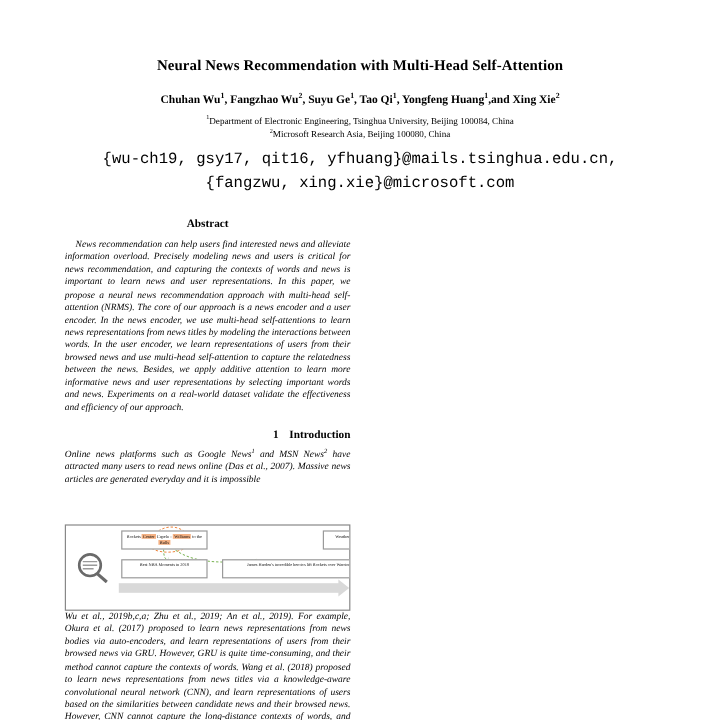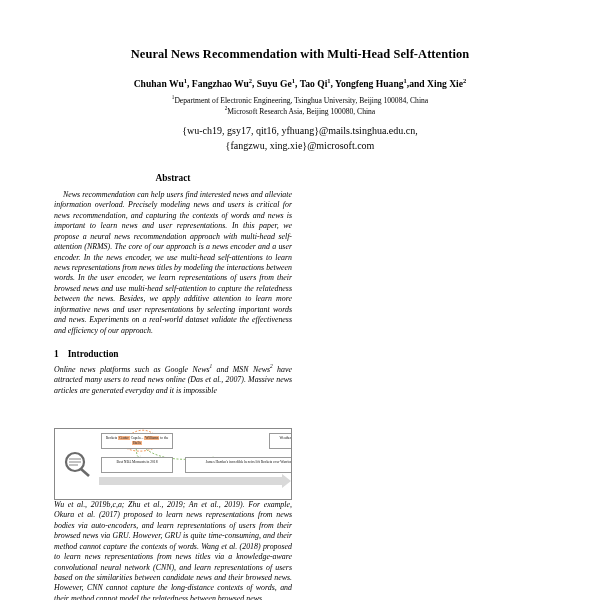--- a/index.html
+++ b/index.html
@@ -36,22 +36,22 @@
     line-height: 1.35;
     margin: 0 0 4px 0;
   }
   .affil {
     font-size: 7.6px;
     text-align: center;
     line-height: 1.45;
     margin: 0;
   }
   .emails {
-    font-family: Liberation Serif, serif;
-    font-size: 10px;
+    font-family: Liberation Mono, monospace;
+    font-size: 13px;
     text-align: center;
     line-height: 1.5;
     margin: 6px 0 0 0;
   }
   sup {
     font-size: 0.68em;
     vertical-align: super;
     line-height: 0;
   }
   .columns {
@@ -66,21 +66,21 @@
   }
   .sec-head {
     font-size: 9.4px;
     font-weight: bold;
     text-align: center;
     margin: 0 0 7px 0;
   }
   .sec-head-left {
     font-size: 9.4px;
     font-weight: bold;
-    text-align: left;
+    text-align: right;
     margin: 13px 0 6px 0;
   }
   .sec-head-left .num {
     margin-right: 9px;
   }
   p.body {
     font-size: 7.9px;
     line-height: 1.32;
     text-align: justify;
     margin: 0 0 6px 0;

